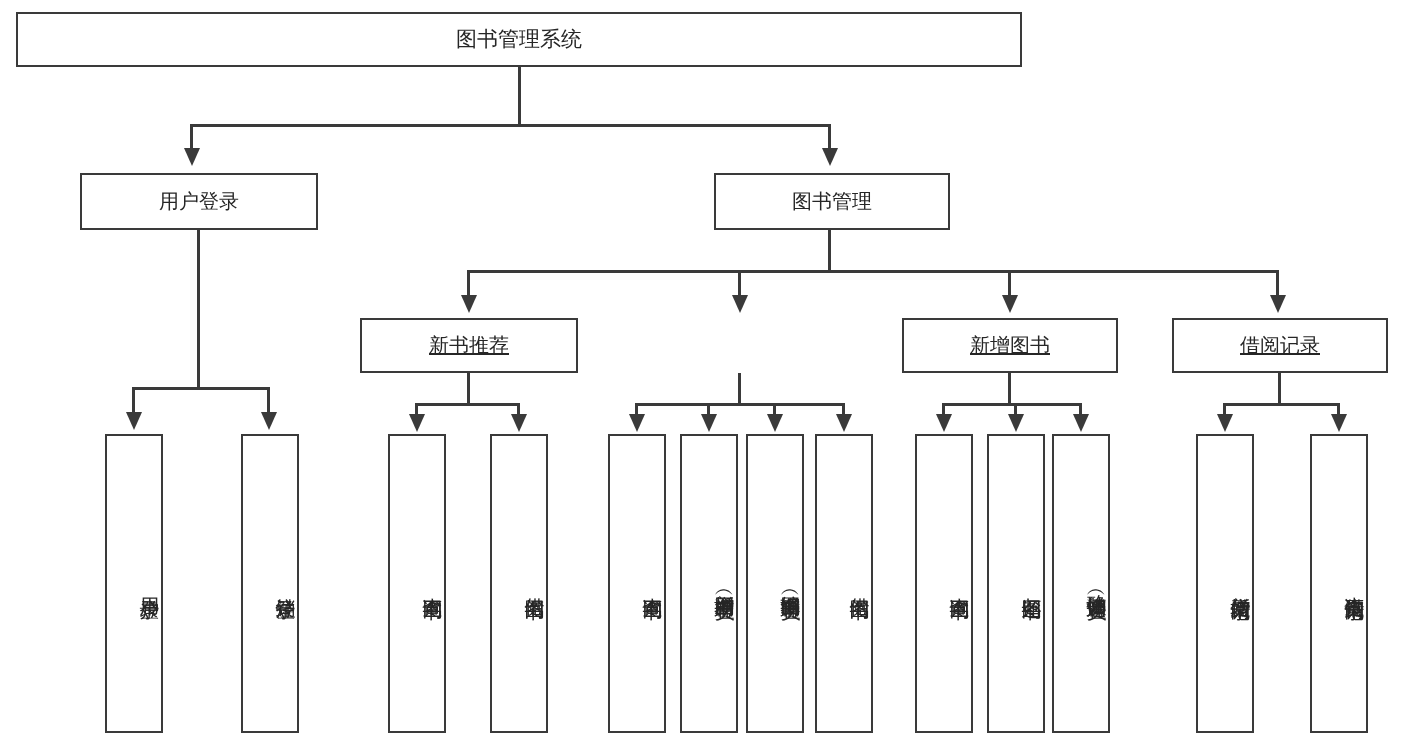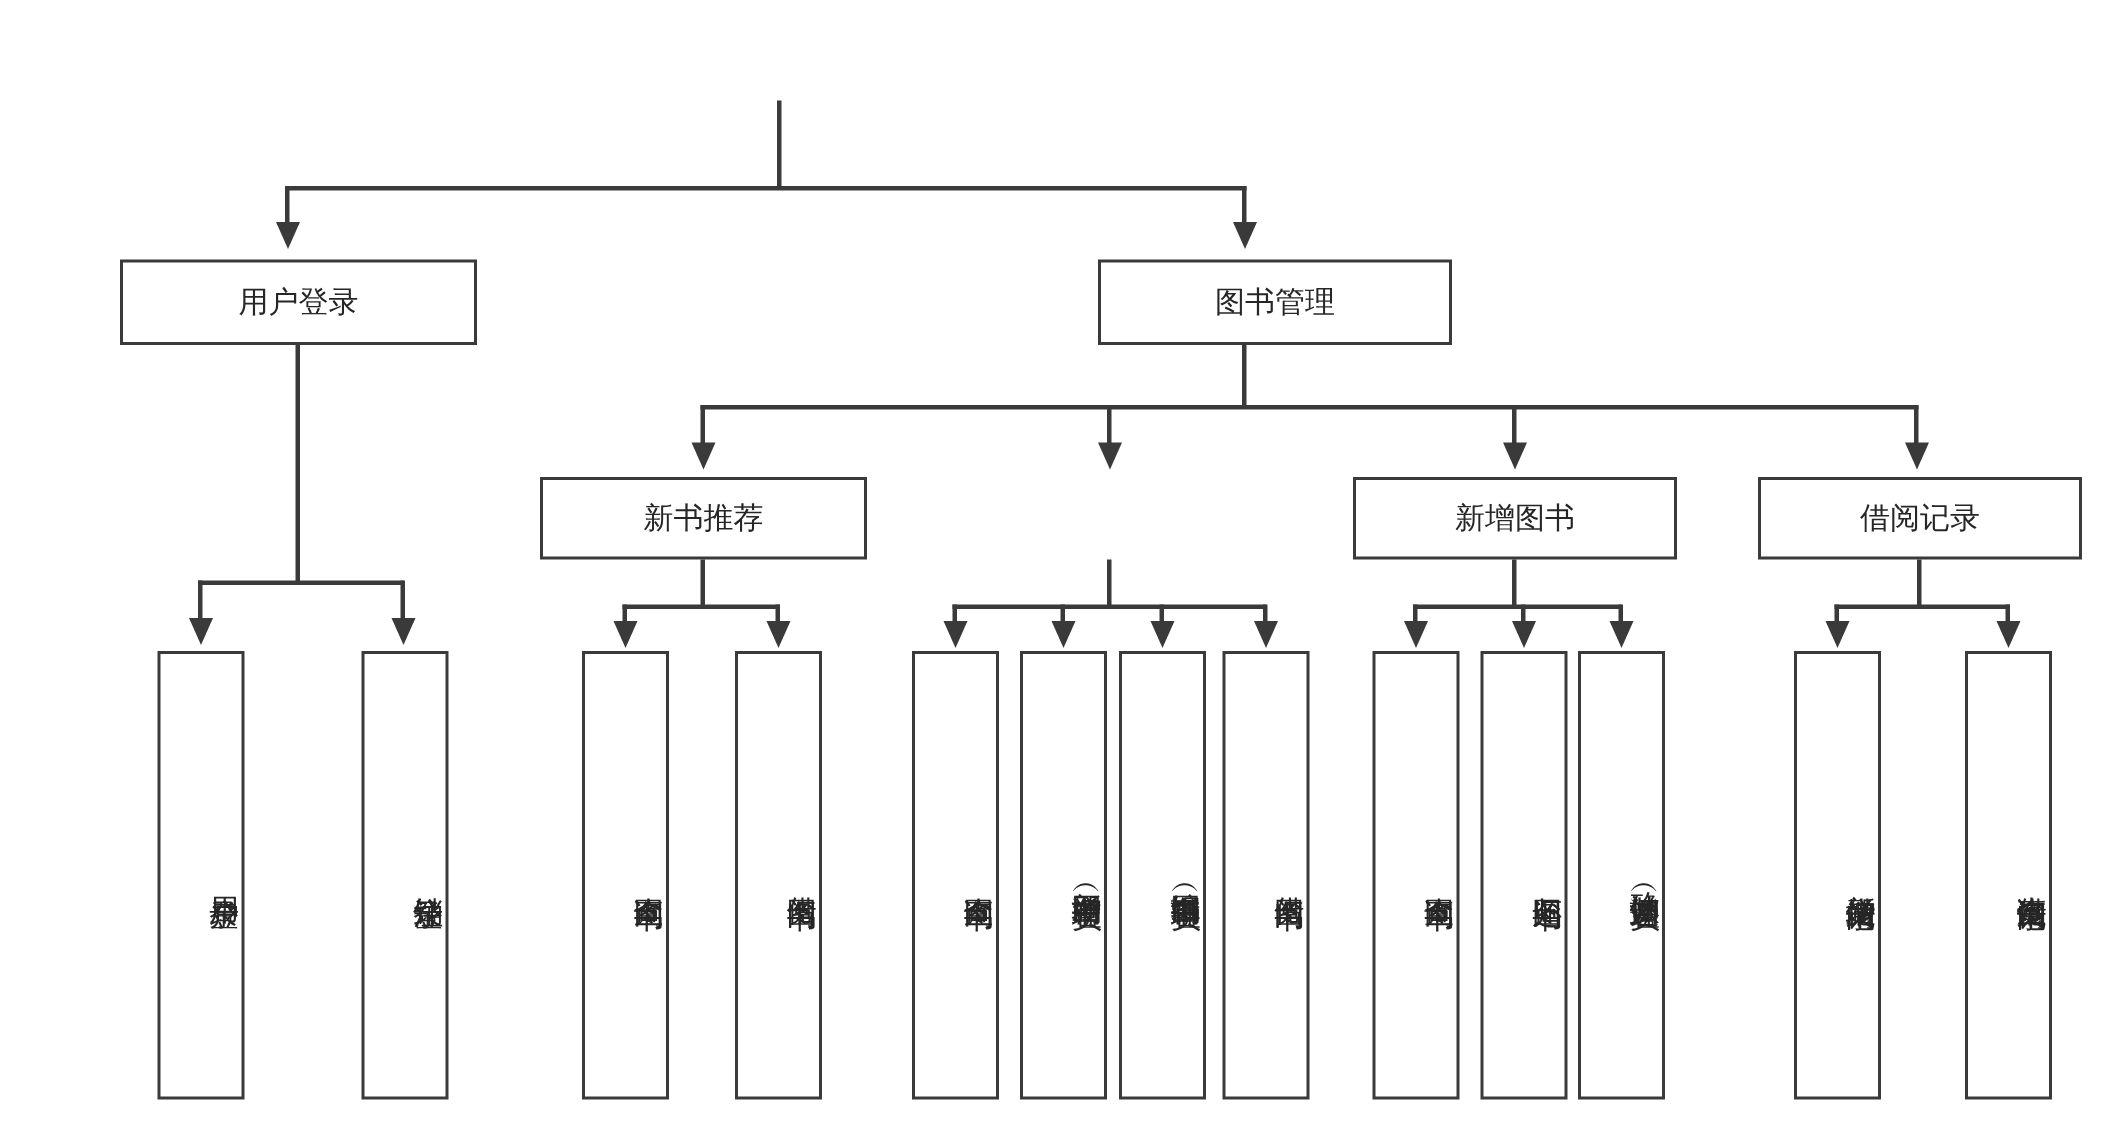--- a/index.html
+++ b/index.html
@@ -30,20 +30,21 @@
     text-align: center;
   }
   .node.root {
     font-size: 21px;
   }
   .node.lvl2 {
     font-size: 20px;
   }
   .node.lvl3 {
     font-size: 20px;
+    text-decoration: underline;
   }
   .node.leaf {
     font-size: 20px;
     writing-mode: vertical-rl;
     text-orientation: upright;
     letter-spacing: 1px;
     padding: 6px 0;
     align-items: flex-start;
     justify-content: center;
   }
@@ -72,36 +73,39 @@
     font-size: 18px;
     white-space: nowrap;
     letter-spacing: 0.5px;
   }
 </style>
 </head>
 <body>
 
 <div id="canvas">
 
+  <div class="node root" style="left:16px; top:12px; width:1006px; height:55px;">
+    <span>图书管理系统</span>
+  </div>
 
   <div class="vline" style="left:518px; top:67px; width:3px; height:57px;"></div>
 
   <div class="hline" style="left:190px; top:124px; width:641px; height:3px;"></div>
 
   <div class="vline" style="left:190px; top:124px; width:3px; height:27px;"></div>
   <div class="arrow" style="left:184px; top:148px;"></div>
 
   <div class="vline" style="left:828px; top:124px; width:3px; height:27px;"></div>
   <div class="arrow" style="left:822px; top:148px;"></div>
 
   <div class="node lvl2" style="left:80px; top:173px; width:238px; height:57px;">
     <span>用户登录</span>
   </div>
 
-  <div class="node lvl2" style="left:732px; top:173px; width:236px; height:57px;">
+  <div class="node lvl2" style="left:714px; top:173px; width:236px; height:57px;">
     <span>图书管理</span>
   </div>
 
   <div class="vline" style="left:197px; top:230px; width:3px; height:160px;"></div>
   <div class="hline" style="left:132px; top:387px; width:137px; height:3px;"></div>
   <div class="vline" style="left:132px; top:387px; width:3px; height:27px;"></div>
   <div class="arrow" style="left:126px; top:412px;"></div>
   <div class="vline" style="left:267px; top:387px; width:3px; height:27px;"></div>
   <div class="arrow" style="left:261px; top:412px;"></div>
 

